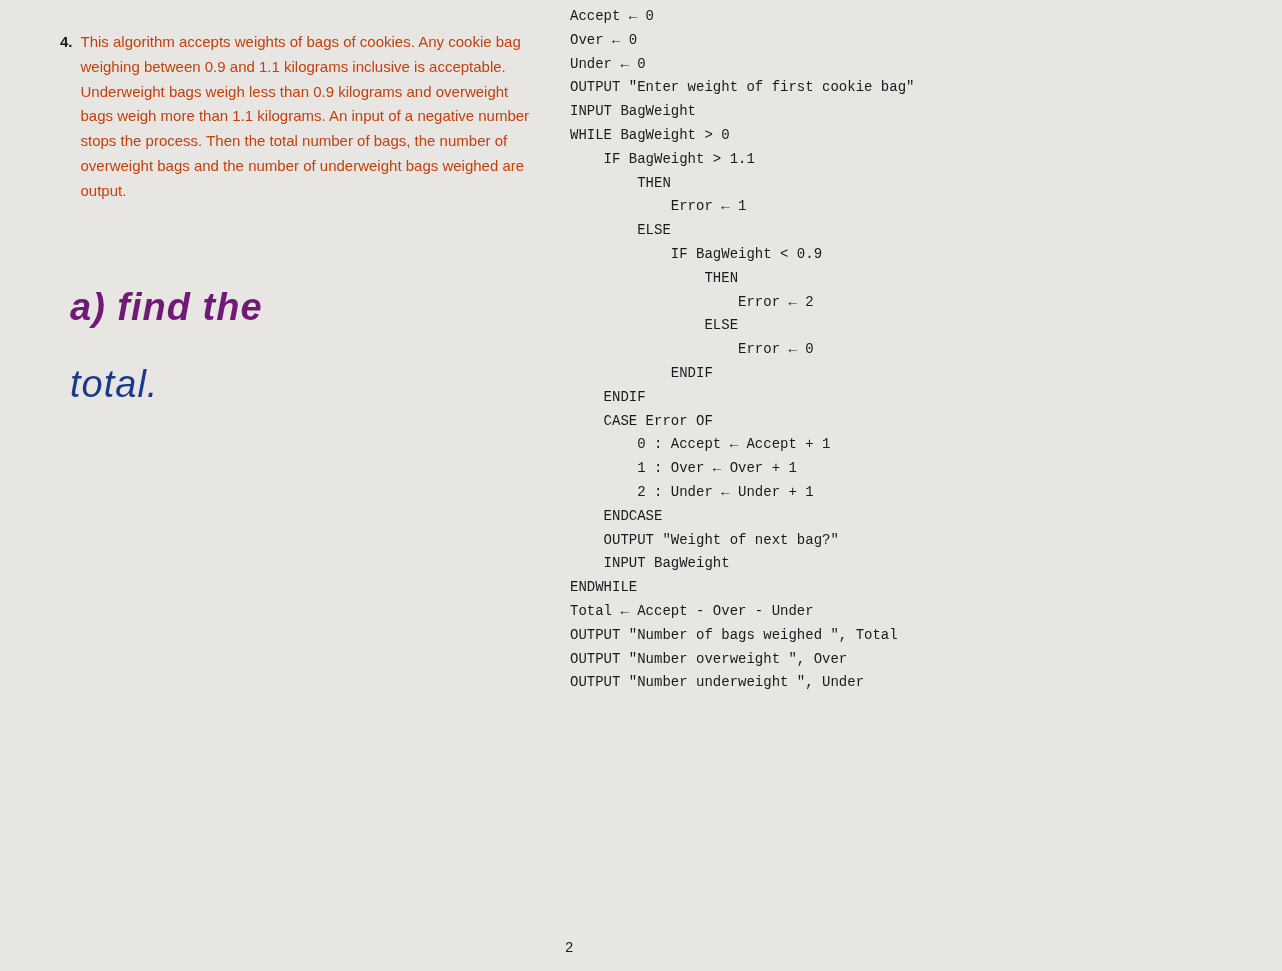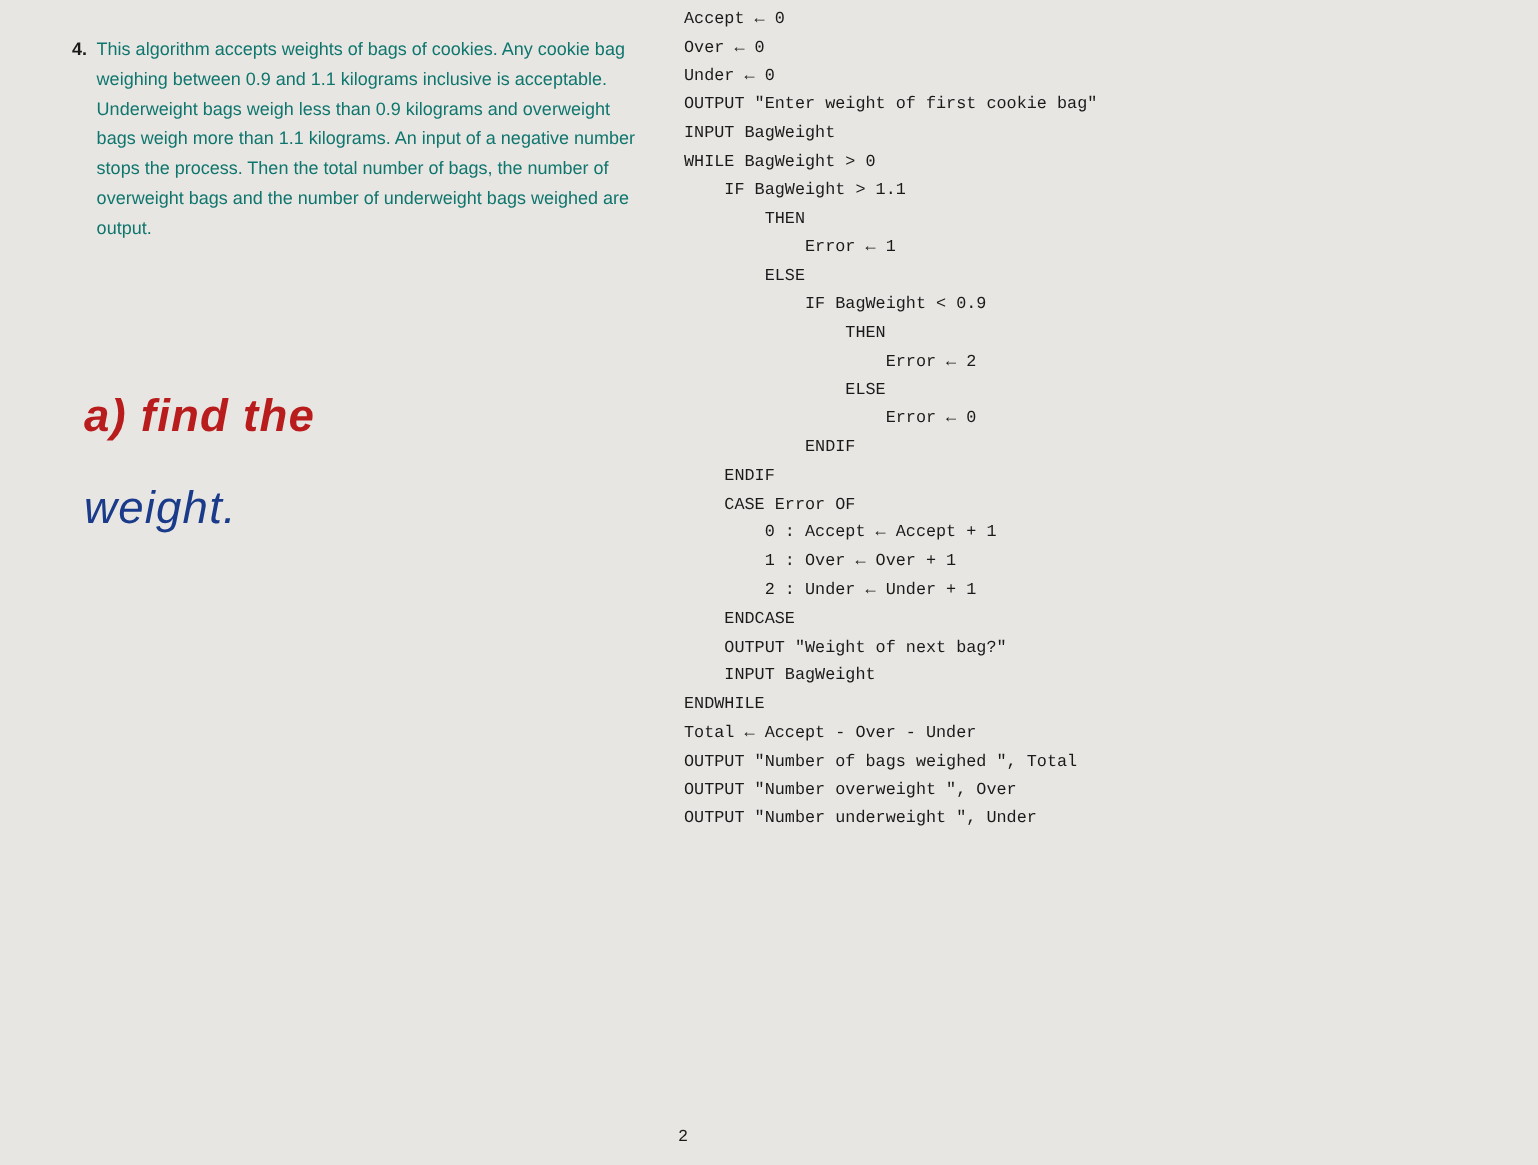--- a/index.html
+++ b/index.html
@@ -45,38 +45,37 @@
       font-size: 15px;
       font-weight: bold;
       color: #1a1a1a;
       margin-right: 8px;
       white-space: nowrap;
       line-height: 1.6;
     }
 
     .question-text {
       font-size: 15px;
-      color: #0f766e;
+      color: #c2410c;
       line-height: 1.65;
     }
 
     .handwritten-section {
       margin-top: 60px;
       padding-left: 10px;
     }
 
     .handwritten-a {
       font-family: 'Comic Sans MS', cursive, 'Segoe Script', sans-serif;
       font-size: 38px;
-      color: #b91c1c;
+      color: #701a75;
       font-style: italic;
       font-weight: bold;
       line-height: 1.3;
       letter-spacing: 1px;
-      margin-top: 40px;
     }
 
     .handwritten-error {
       font-family: 'Comic Sans MS', cursive, 'Segoe Script', sans-serif;
       font-size: 38px;
       color: #1a3a8a;
       font-style: italic;
       font-weight: normal;
       margin-top: 30px;
       letter-spacing: 1px;
@@ -111,21 +110,21 @@
 
 <div class="page">
   <div class="left-column">
     <div class="question-block">
       <span class="question-number">4.</span>
       <span class="question-text">This algorithm accepts weights of bags of cookies. Any cookie bag weighing between 0.9 and 1.1 kilograms inclusive is acceptable. Underweight bags weigh less than 0.9 kilograms and overweight bags weigh more than 1.1 kilograms. An input of a negative number stops the process. Then the total number of bags, the number of overweight bags and the number of underweight bags weighed are output.</span>
     </div>
 
     <div class="handwritten-section">
       <div class="handwritten-a">a) find the</div>
-      <div class="handwritten-error">weight.</div>
+      <div class="handwritten-error">total.</div>
     </div>
   </div>
 
   <div class="right-column">
     <div class="code-block" id="code-container">Accept ← 0
 Over ← 0
 Under ← 0
 OUTPUT "Enter weight of first cookie bag"
 INPUT BagWeight
 WHILE BagWeight &gt; 0

